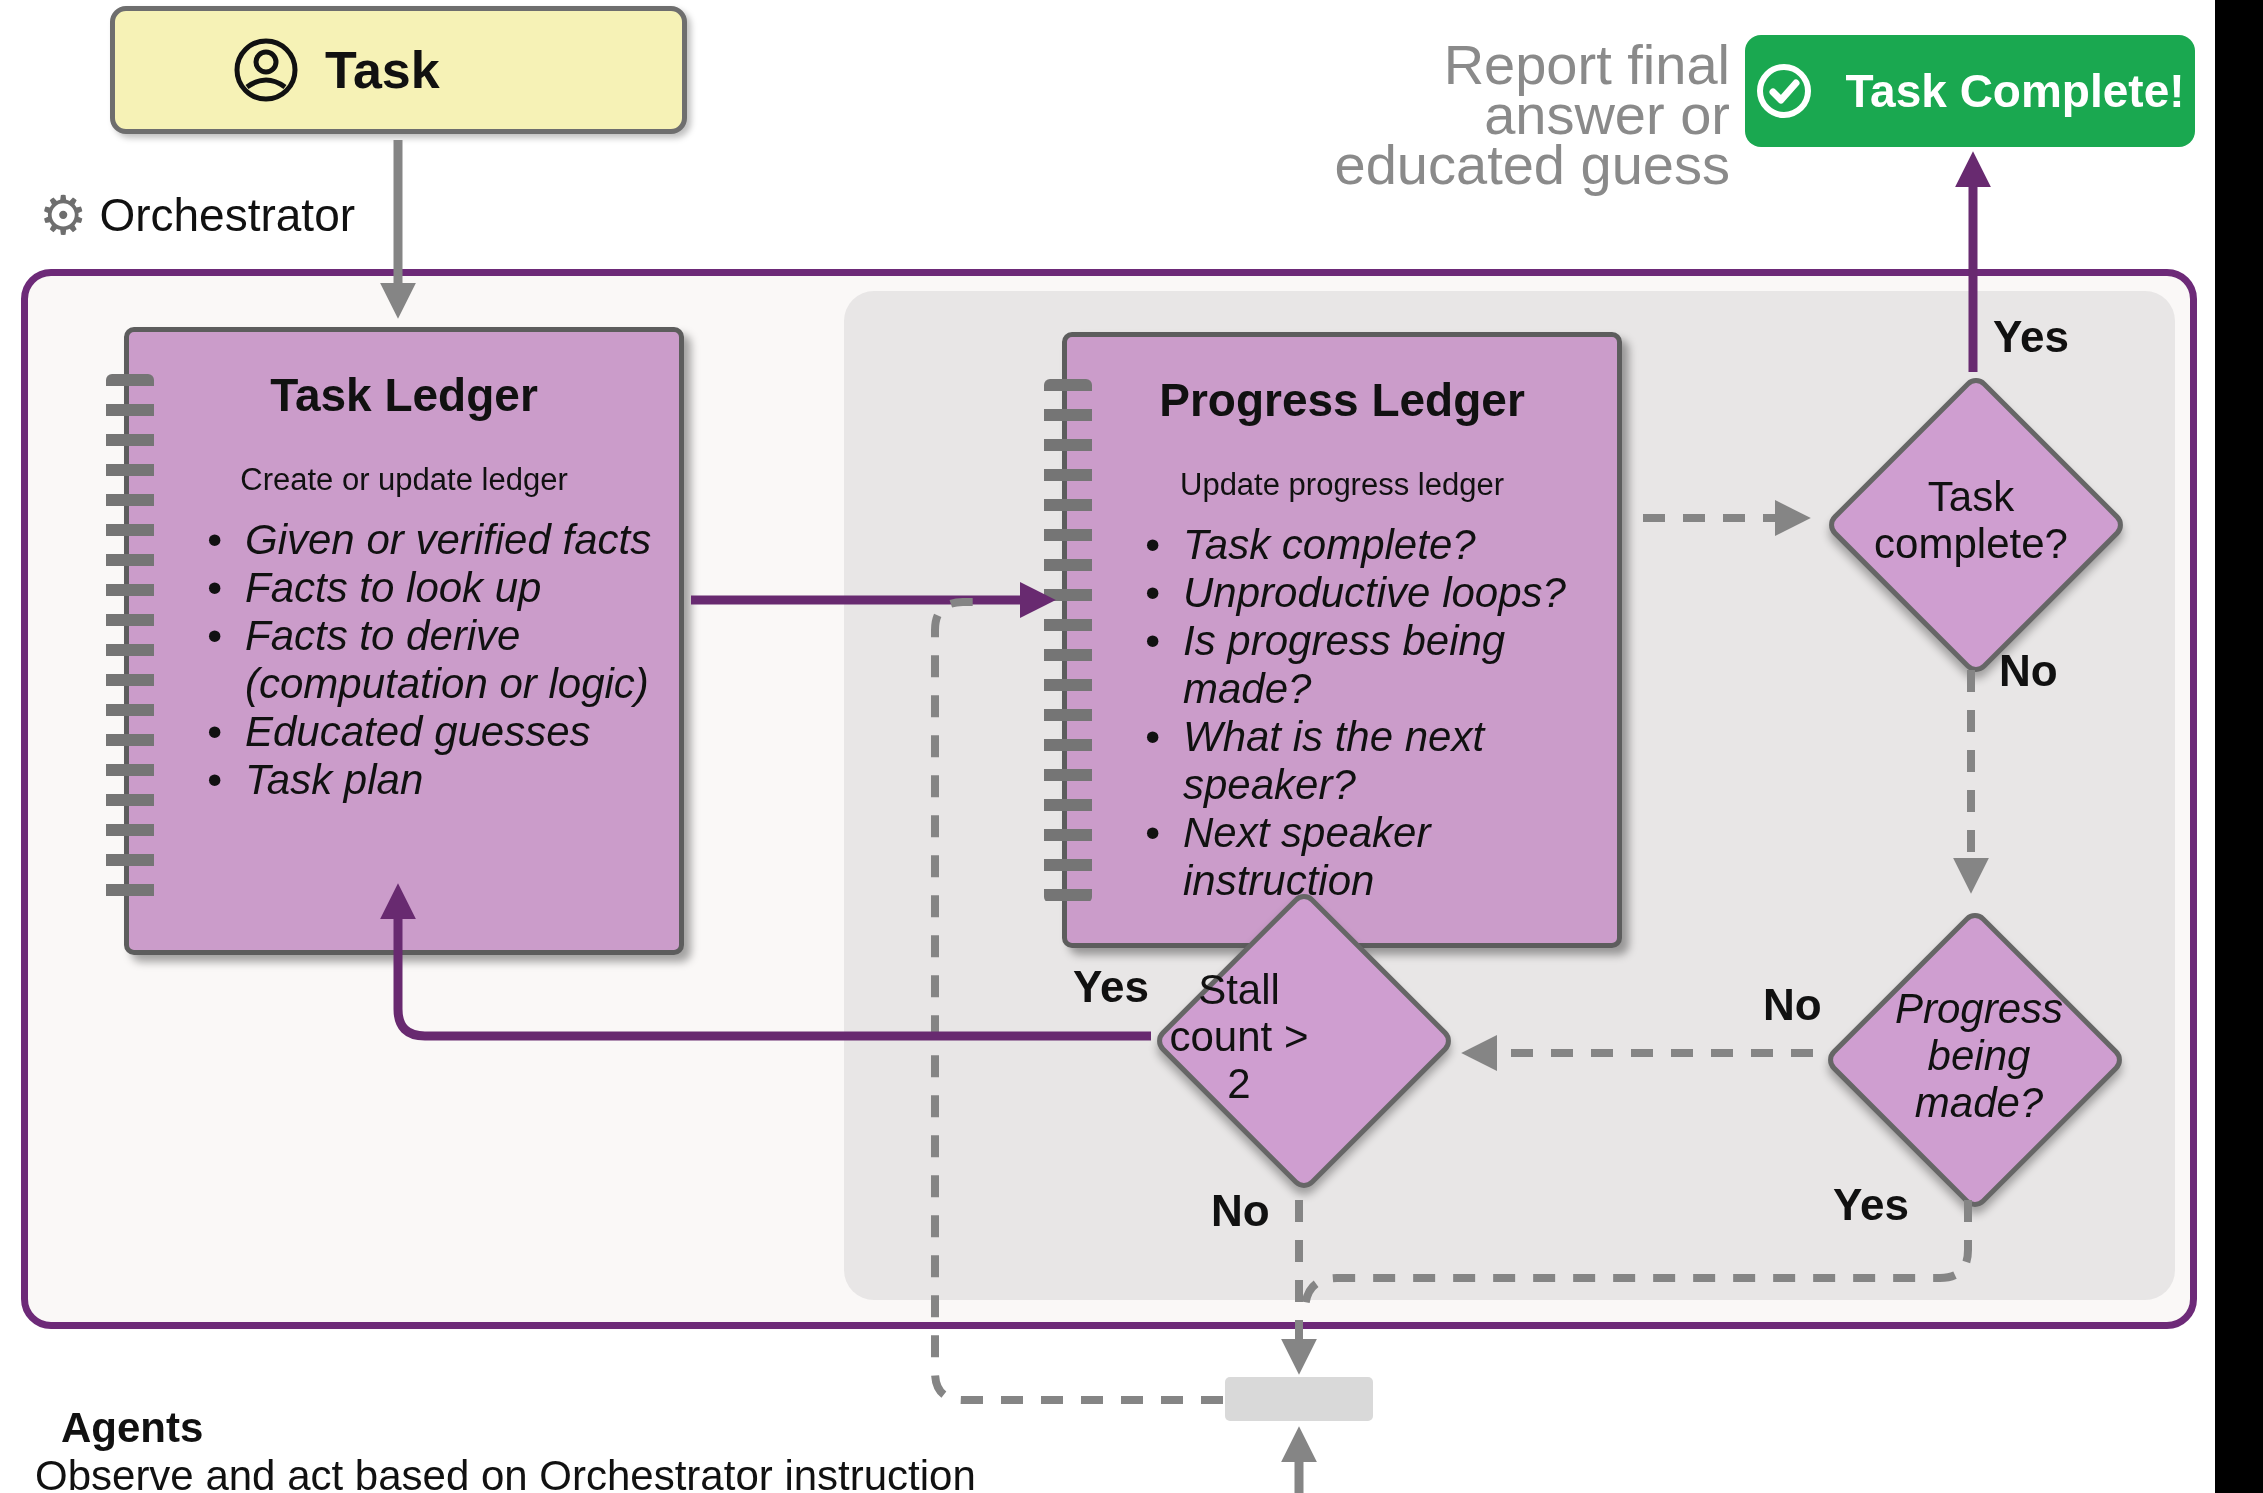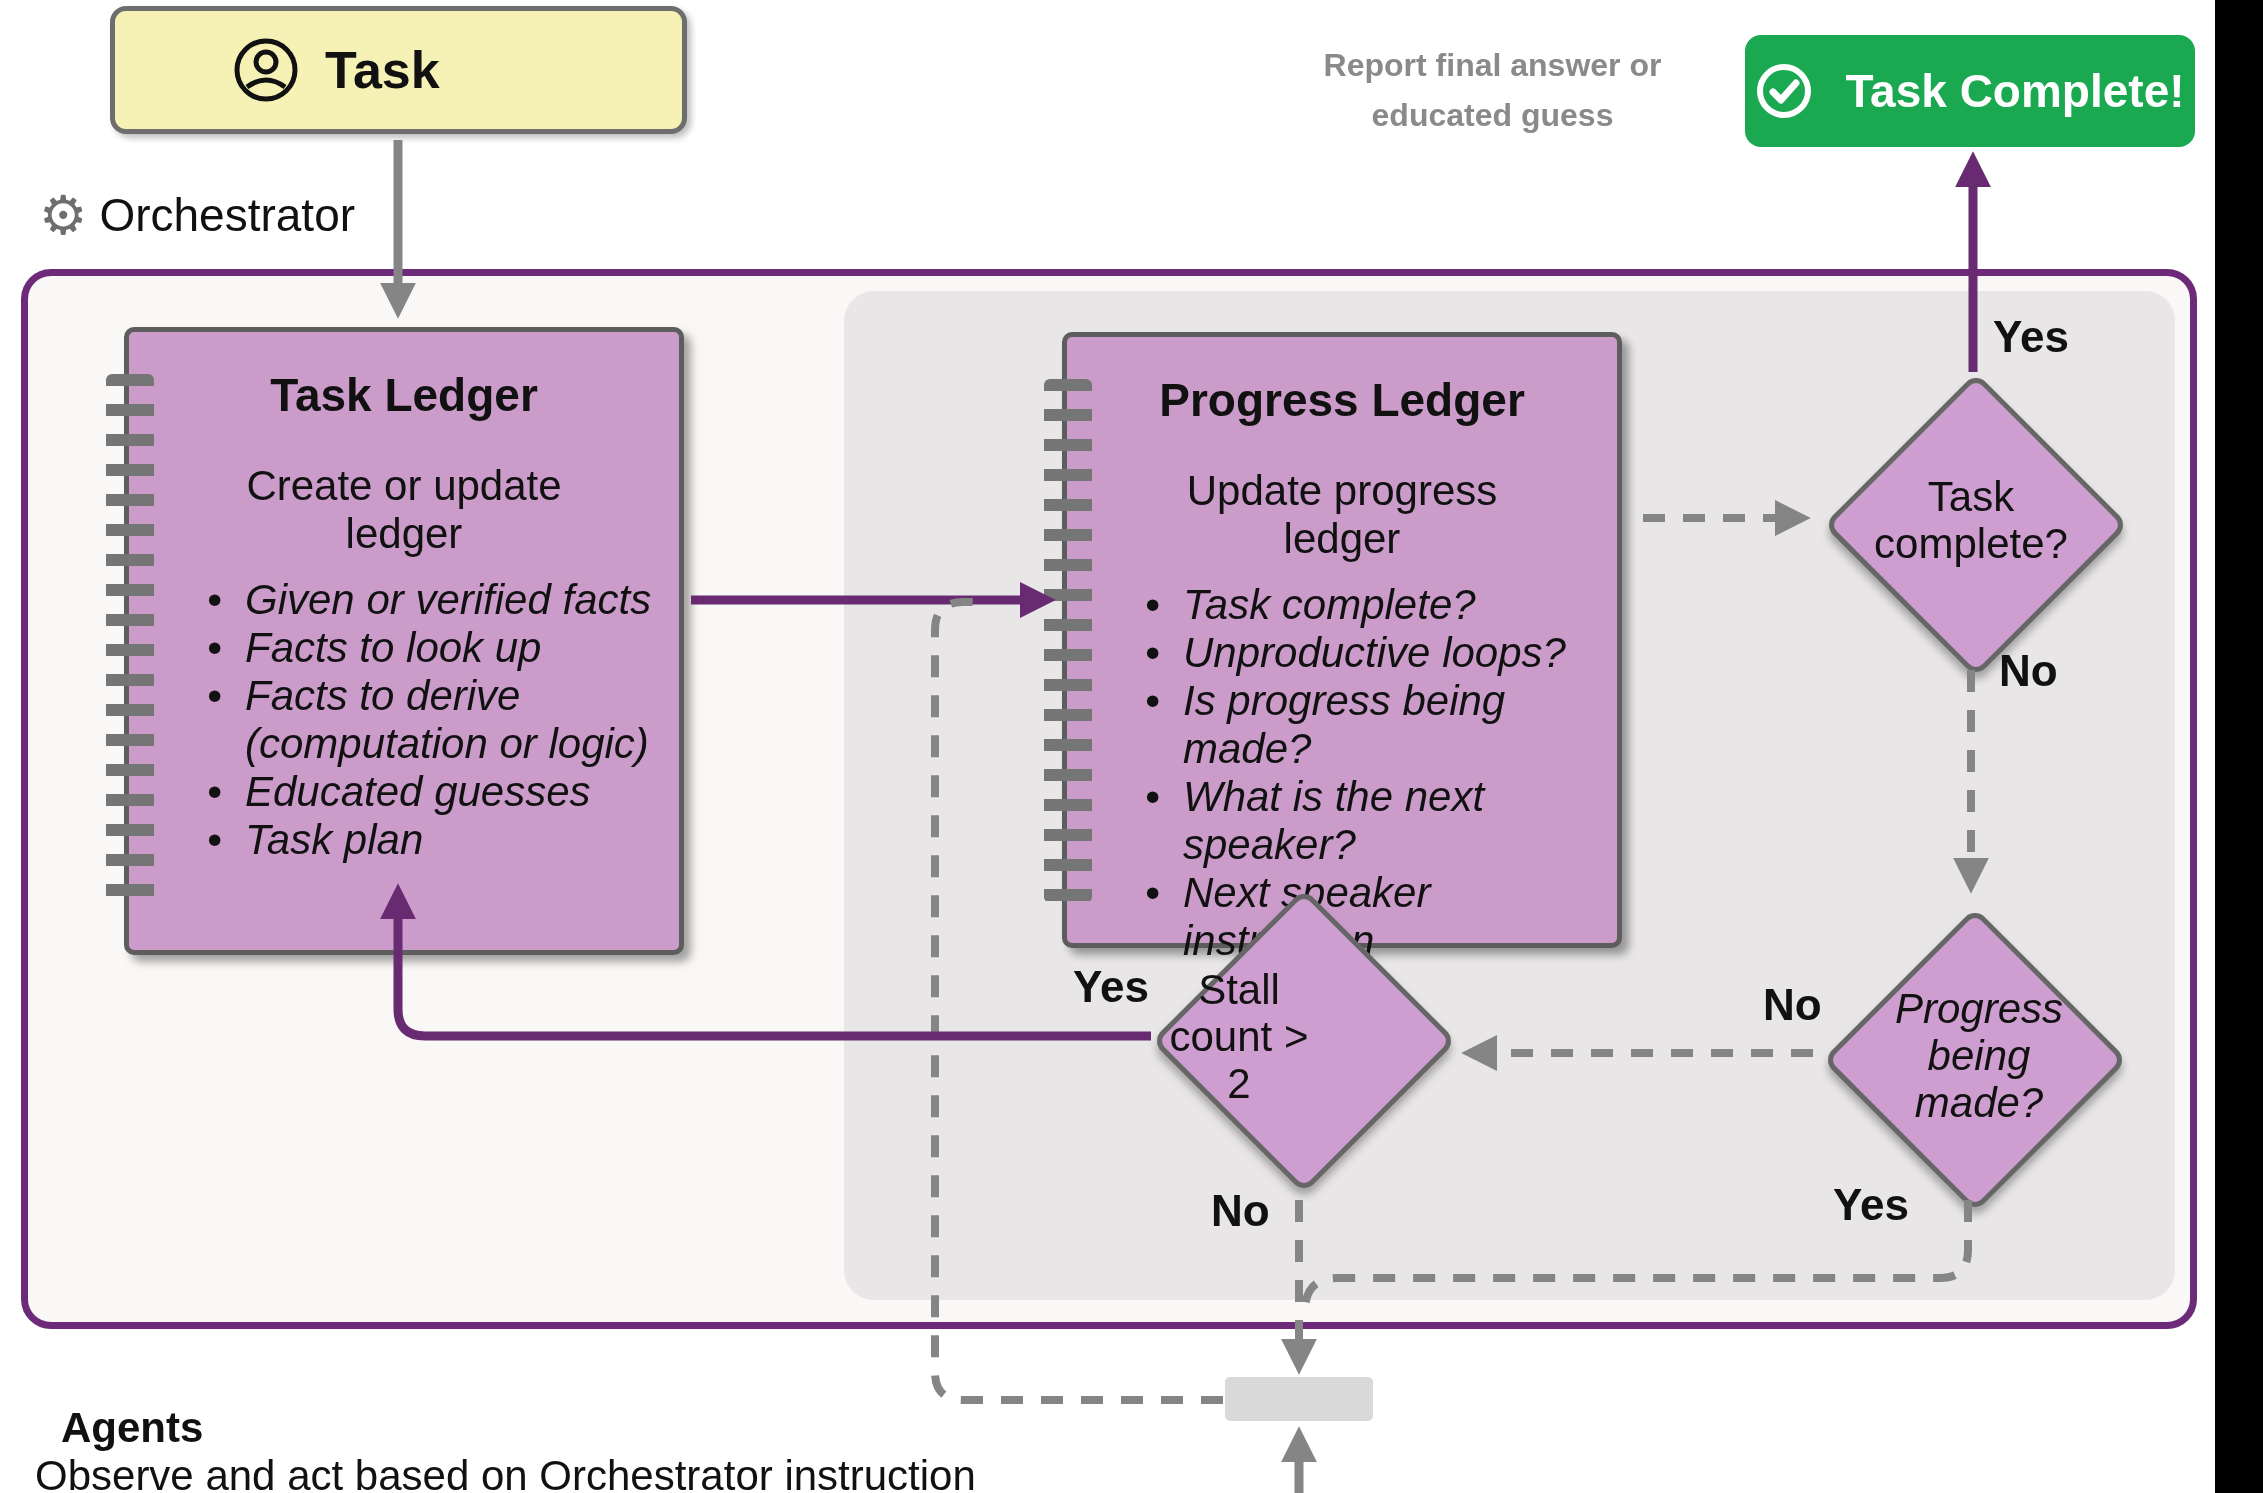--- a/index.html
+++ b/index.html
@@ -34,40 +34,40 @@
   
   .gray-panel{left:829px;top:291px;width:1331px;height:1009px;background:var(--panel-gray);border-radius:30px;}
 
   
   .ledger{background:var(--ledger-fill);border:5px solid var(--ledger-border);border-radius:10px;
     box-shadow:7px 7px 9px rgba(0,0,0,.35);box-sizing:border-box;padding:36px 14px 0 72px;}
   .ledger .binding{position:absolute;left:-23px;top:42px;bottom:40px;width:48px;
     background:repeating-linear-gradient(180deg,var(--binding-gray) 0 12px,transparent 12px 30px);
     border-radius:6px;}
   .ledger .title{font-size:46px;font-weight:700;text-align:center;margin-right:58px;}
-  .ledger .subtitle{font-size:42px;text-align:center;margin-top:40px;margin-right:58px;}
+  .ledger .subtitle{font-size:31px;text-align:center;margin-top:40px;margin-right:58px;}
   .ledger ul{list-style:none;margin:18px 0 0 0;padding:0;font-style:italic;}
   .ledger li{position:relative;font-size:42px;line-height:48px;padding-left:44px;white-space:pre-line;}
   .ledger li::before{content:"\2022";position:absolute;left:6px;top:0;}
   .task-ledger{left:109px;top:327px;width:560px;height:628px;}
   .progress-ledger{left:1047px;top:332px;width:560px;height:616px;}
 
   
   .diamond{width:206px;height:206px;background:var(--diamond-fill);border:5px solid var(--diamond-border);
     border-radius:14px;transform:rotate(45deg);box-shadow:5px 5px 8px rgba(0,0,0,.3);}
   .diamond-label{width:300px;height:300px;display:flex;align-items:center;justify-content:center;
     text-align:center;font-size:42px;line-height:47px;white-space:pre-line;}
   .yes-no{font-size:44px;font-weight:700;}
 
   
   .green-banner{left:1730px;top:35px;width:450px;height:112px;background:var(--green);border-radius:16px;
     display:flex;align-items:center;justify-content:center;gap:32px;color:#fff;}
   .green-banner .label{font-size:46px;font-weight:700;}
-  .report-caption{left:1240px;top:40px;width:475px;text-align:center;color:var(--caption-gray);
-    font-size:32px;line-height:50px;white-space:pre-line;font-weight:bold;}
+  .report-caption{left:1240px;top:40px;width:475px;text-align:right;color:var(--caption-gray);
+    font-size:56px;line-height:50px;white-space:pre-line;}
 
   
   .agent-stub{left:1210px;top:1377px;width:148px;height:44px;background:var(--agent-box-gray);border-radius:5px;}
   .agents-title{left:46px;top:1404px;font-size:42px;font-weight:700;}
   .agents-sub{left:20px;top:1452px;font-size:42px;}
 
   svg.overlay{position:absolute;left:0;top:0;width:2263px;height:1493px;pointer-events:none;}
 </style>
 </head>
 <body>

